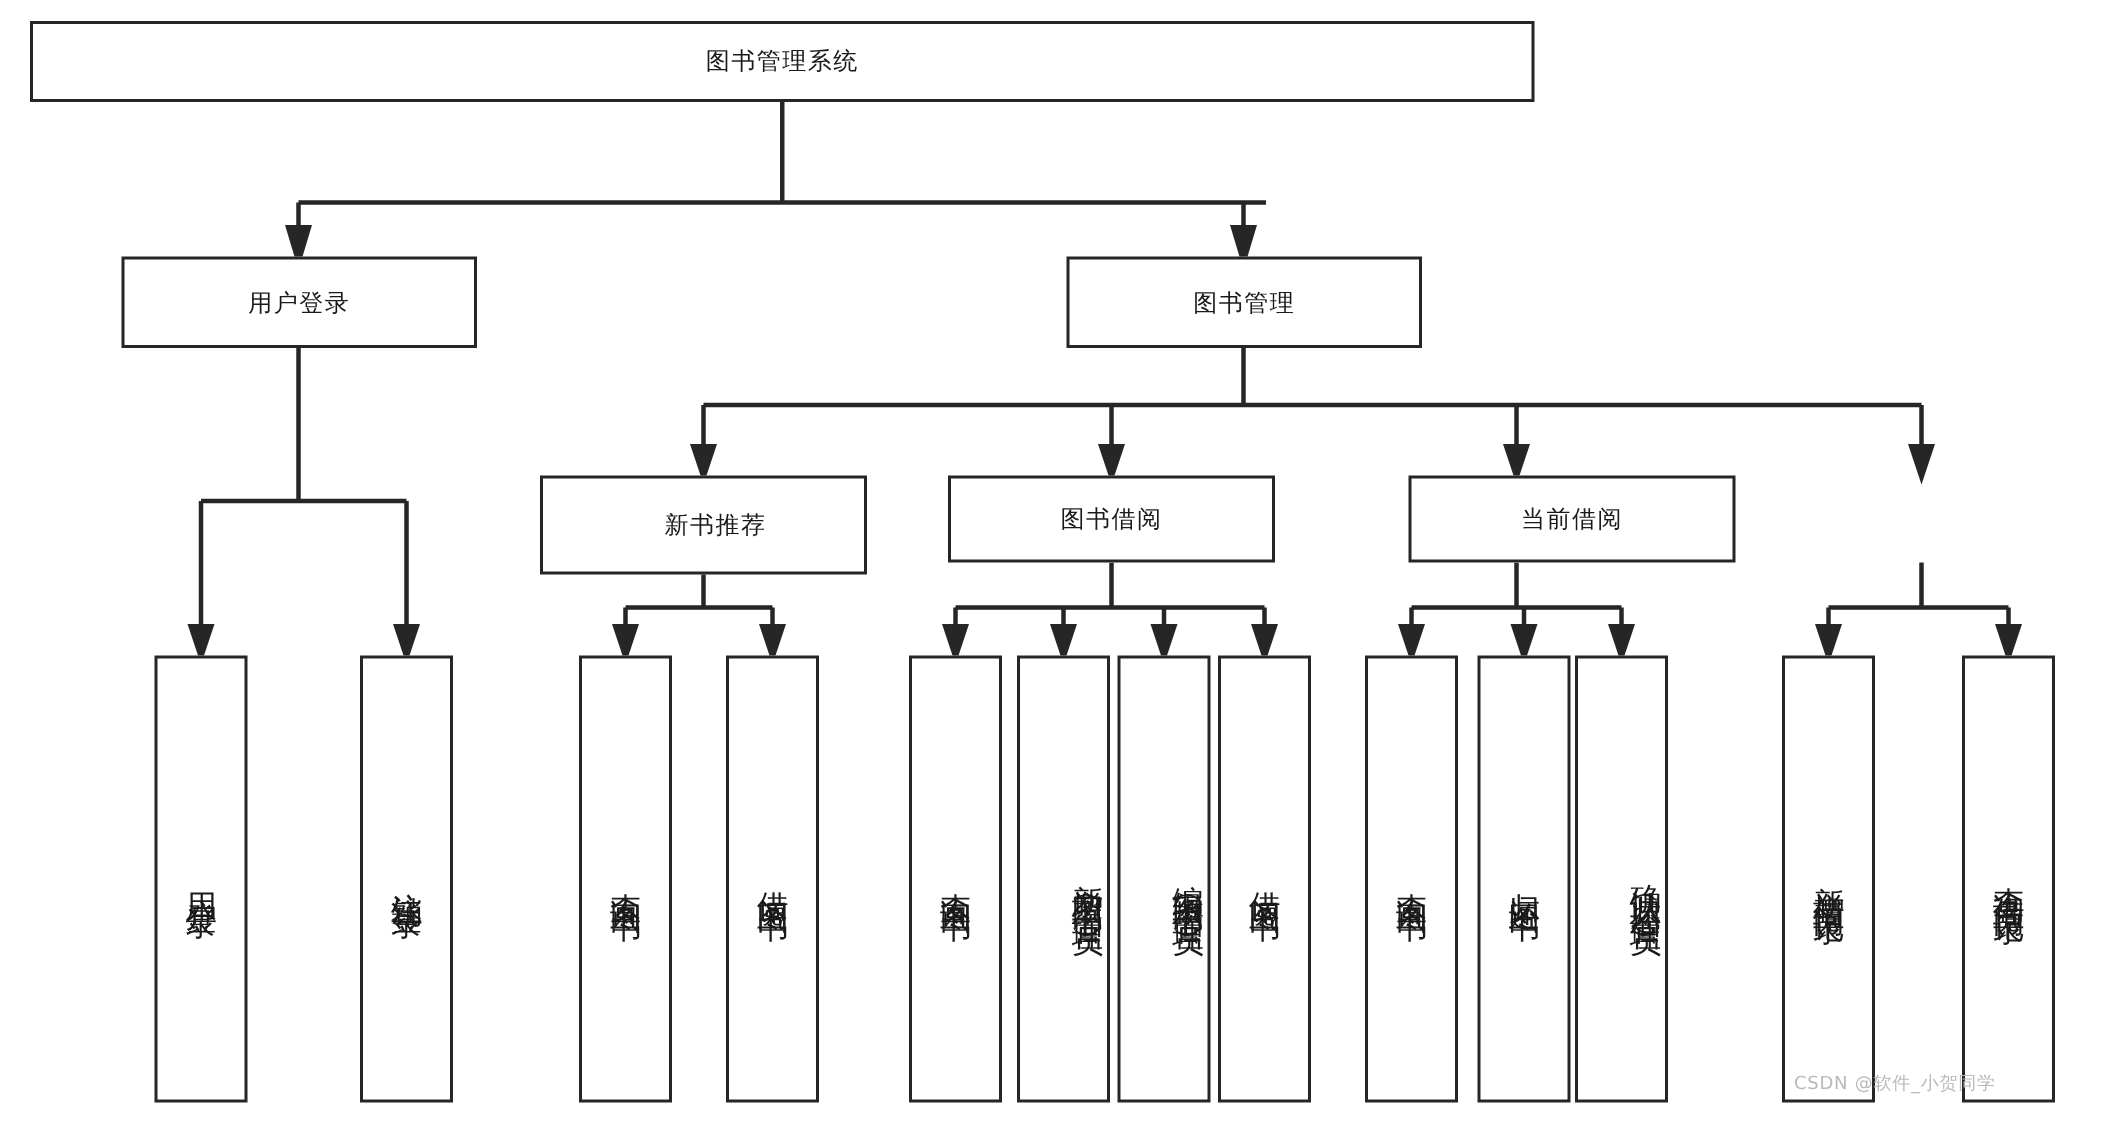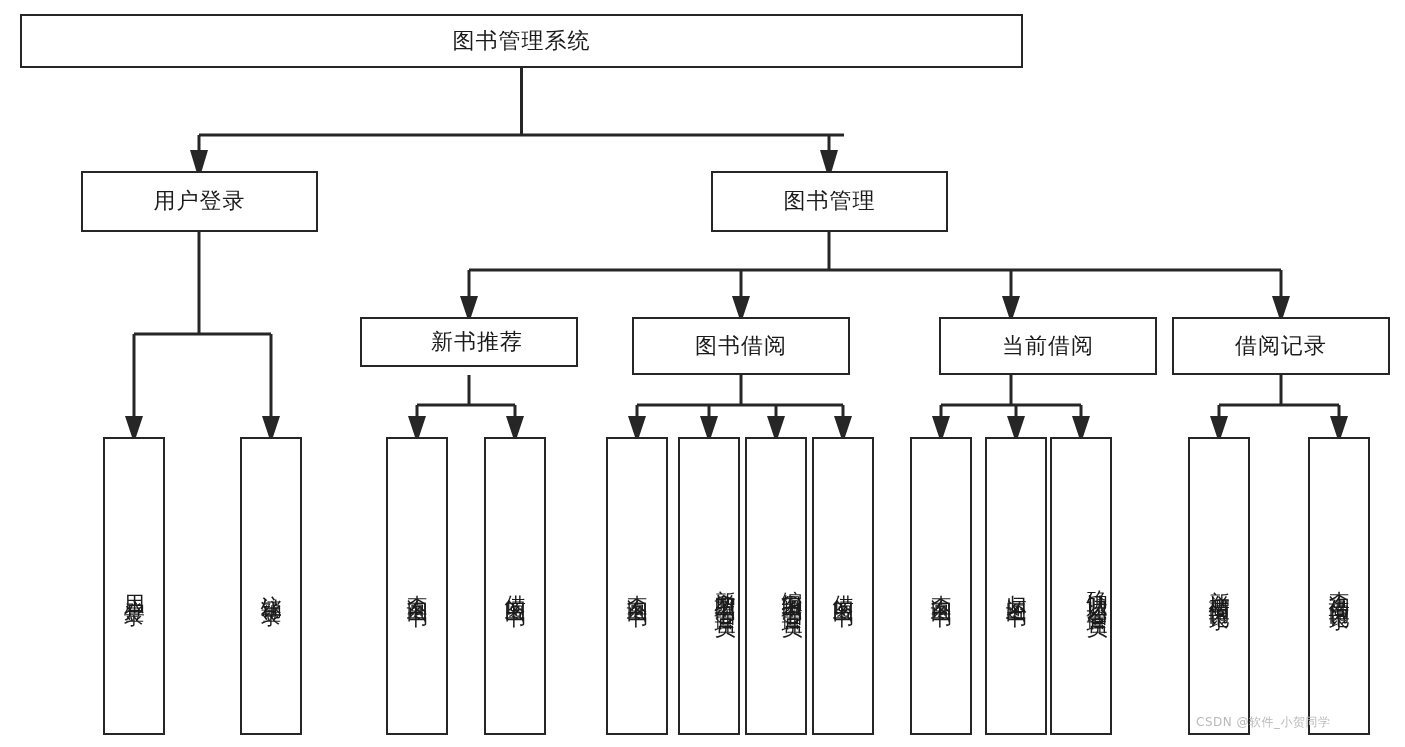--- a/index.html
+++ b/index.html
@@ -31,21 +31,21 @@
     position: absolute;
     box-sizing: border-box;
     border: 2px solid #262626;
     background: #ffffff;
     display: flex;
     align-items: center;
     justify-content: center;
     color: #1a1a1a;
   }
   .node-h {
-    font-size: 22px;
+    font-size: 16px;
     letter-spacing: 1px;
     line-height: 1.2;
     white-space: nowrap;
   }
   .node-v {
     writing-mode: vertical-rl;
     text-orientation: upright;
     font-size: 21px;
     letter-spacing: 4px;
     line-height: 1.25;
@@ -155,32 +155,29 @@
     <span>图书管理系统</span>
   </div>
 
   <div class="node node-h" style="left:81px; top:171px; width:237px; height:61px;">
     <span>用户登录</span>
   </div>
   <div class="node node-h" style="left:711px; top:171px; width:237px; height:61px;">
     <span>图书管理</span>
   </div>
 
-  <div class="node node-h" style="left:360px; top:317px; width:218px; height:50px;padding-left:16px;">
+  <div class="node node-h" style="left:360px; top:317px; width:218px; height:66px;padding-left:16px;">
     <span>新书推荐</span>
   </div>
   <div class="node node-h" style="left:632px; top:317px; width:218px; height:58px;text-align:center;">
     <span>图书借阅</span>
   </div>
   <div class="node node-h" style="left:902px; top:317px; width:218px; height:58px;margin-left:37px;">
     <span>当前借阅</span>
   </div>
-  <div class="node node-h" style="left:1172px; top:317px; width:218px; height:58px;">
-    <span>借阅记录</span>
-  </div>
 
   <div class="node node-v center-v" style="left:103px; top:437px; width:62px; height:298px;">
     <span>用户登录</span>
   </div>
   <div class="node node-v center-v" style="left:240px; top:437px; width:62px; height:298px;">
     <span>注销登录</span>
   </div>
 
   <div class="node node-v center-v" style="left:386px; top:437px; width:62px; height:298px;">
     <span>查询图书</span>

